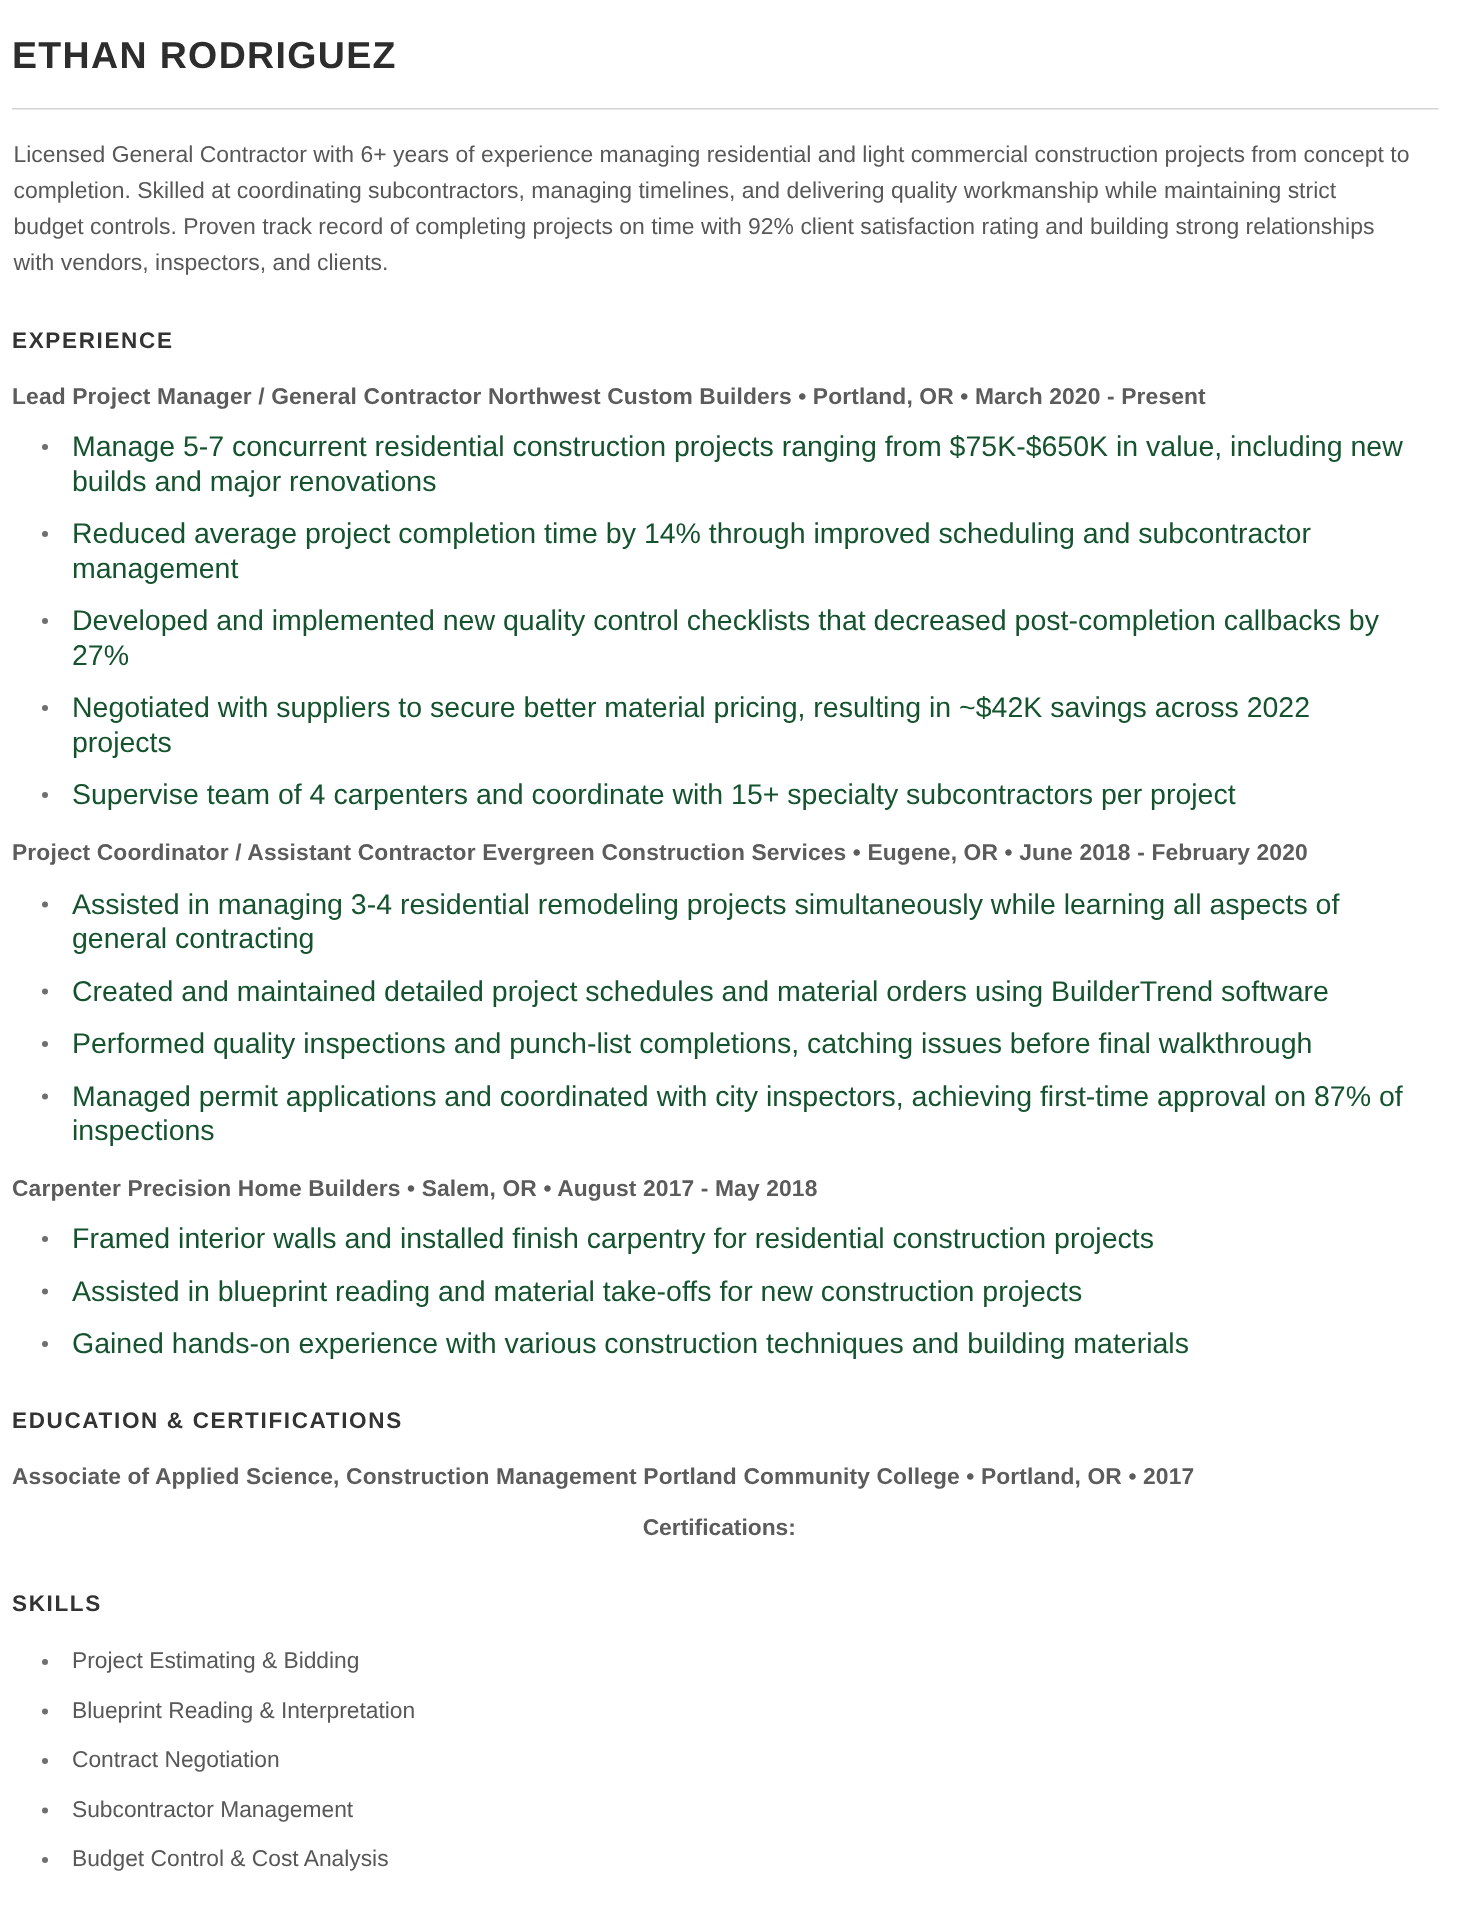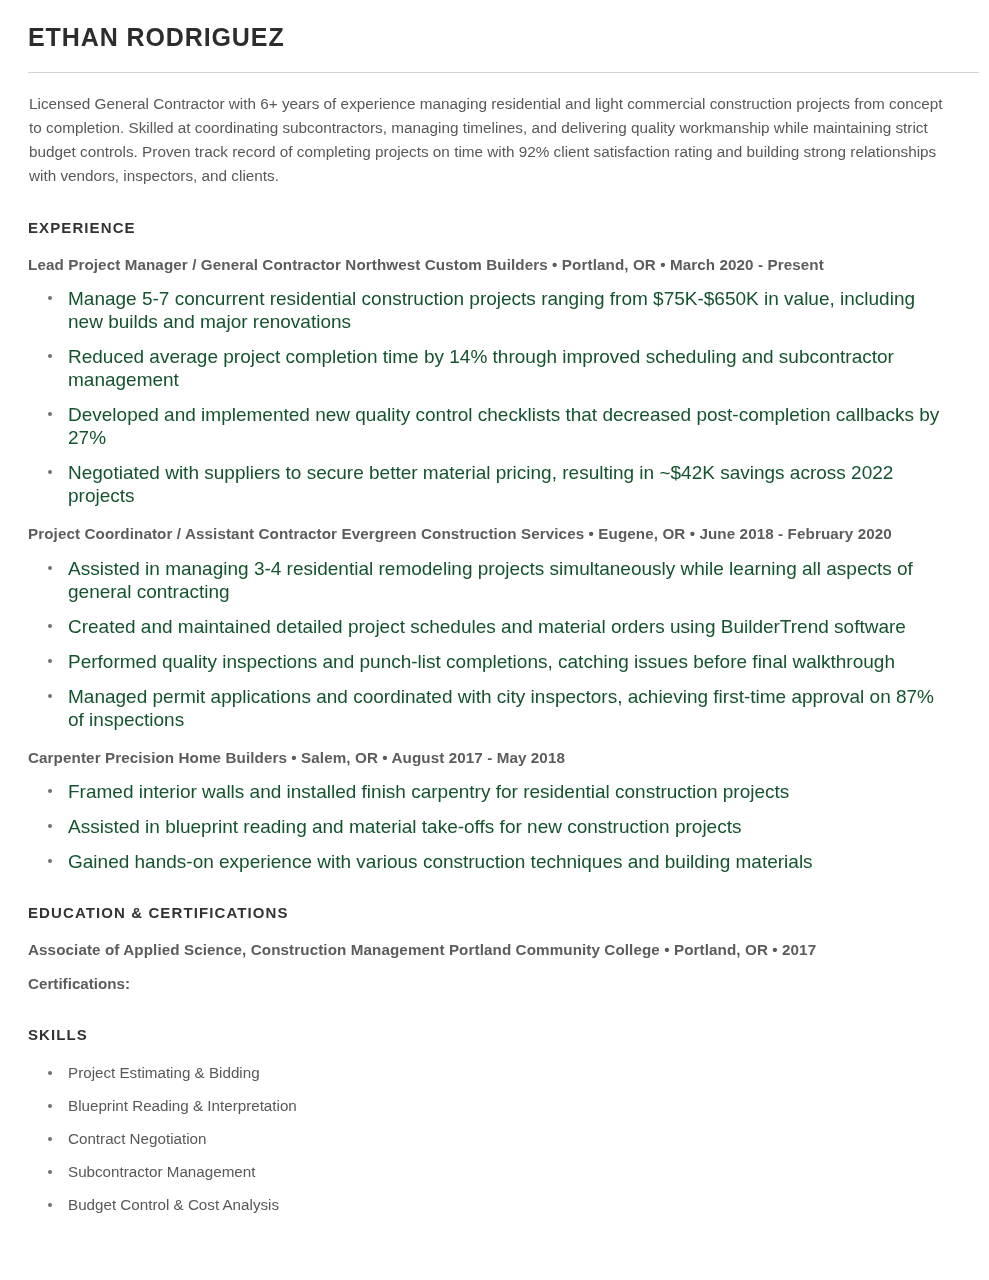--- a/index.html
+++ b/index.html
@@ -10,21 +10,21 @@
   body {
     width: 989px;
     min-height: 1280px;
     font-family: "Liberation Sans", sans-serif;
     color: #5a5a5a;
     -webkit-font-smoothing: antialiased;
   }
   .page {
     width: 989px;
     box-sizing: border-box;
-    padding: 22px 38px 0 28px;
+    padding: 22px 38px 0 8px;
   }
 
   
   .name {
     margin: 0;
     font-size: 25px;
     font-weight: bold;
     letter-spacing: 0.9px;
     color: #2d2d2d;
     line-height: 1.2;
@@ -102,20 +102,21 @@
     border-radius: 50%;
     background: #6f6f6f;
   }
 
   .sub-label {
     margin: 14px 0 0 0;
     font-size: 15.2px;
     font-weight: bold;
     color: #5c5c5c;
     line-height: 1.35;
+    text-align: center;
   }
 
   ul.skills {
     list-style: none;
     margin: 18px 0 0 0;
     padding: 0;
   }
   ul.skills li {
     position: relative;
     padding-left: 21px;
@@ -150,20 +151,21 @@
   <div class="section">
     <h2 class="section-title">EXPERIENCE</h2>
 
     <div class="entry">
       <div class="entry-heading">Lead Project Manager / General Contractor Northwest Custom Builders • Portland, OR • March 2020 - Present</div>
       <ul class="bullets">
         <li>Manage 5-7 concurrent residential construction projects ranging from $75K-$650K in value, including new builds and major renovations</li>
         <li>Reduced average project completion time by 14% through improved scheduling and subcontractor management</li>
         <li>Developed and implemented new quality control checklists that decreased post-completion callbacks by 27%</li>
         <li>Negotiated with suppliers to secure better material pricing, resulting in ~$42K savings across 2022 projects</li>
+        <li>Supervise team of 4 carpenters and coordinate with 15+ specialty subcontractors per project</li>
       </ul>
     </div>
 
     <div class="entry">
       <div class="entry-heading">Project Coordinator / Assistant Contractor Evergreen Construction Services • Eugene, OR • June 2018 - February 2020</div>
       <ul class="bullets">
         <li>Assisted in managing 3-4 residential remodeling projects simultaneously while learning all aspects of general contracting</li>
         <li>Created and maintained detailed project schedules and material orders using BuilderTrend software</li>
         <li>Performed quality inspections and punch-list completions, catching issues before final walkthrough</li>
         <li>Managed permit applications and coordinated with city inspectors, achieving first-time approval on 87% of inspections</li>

